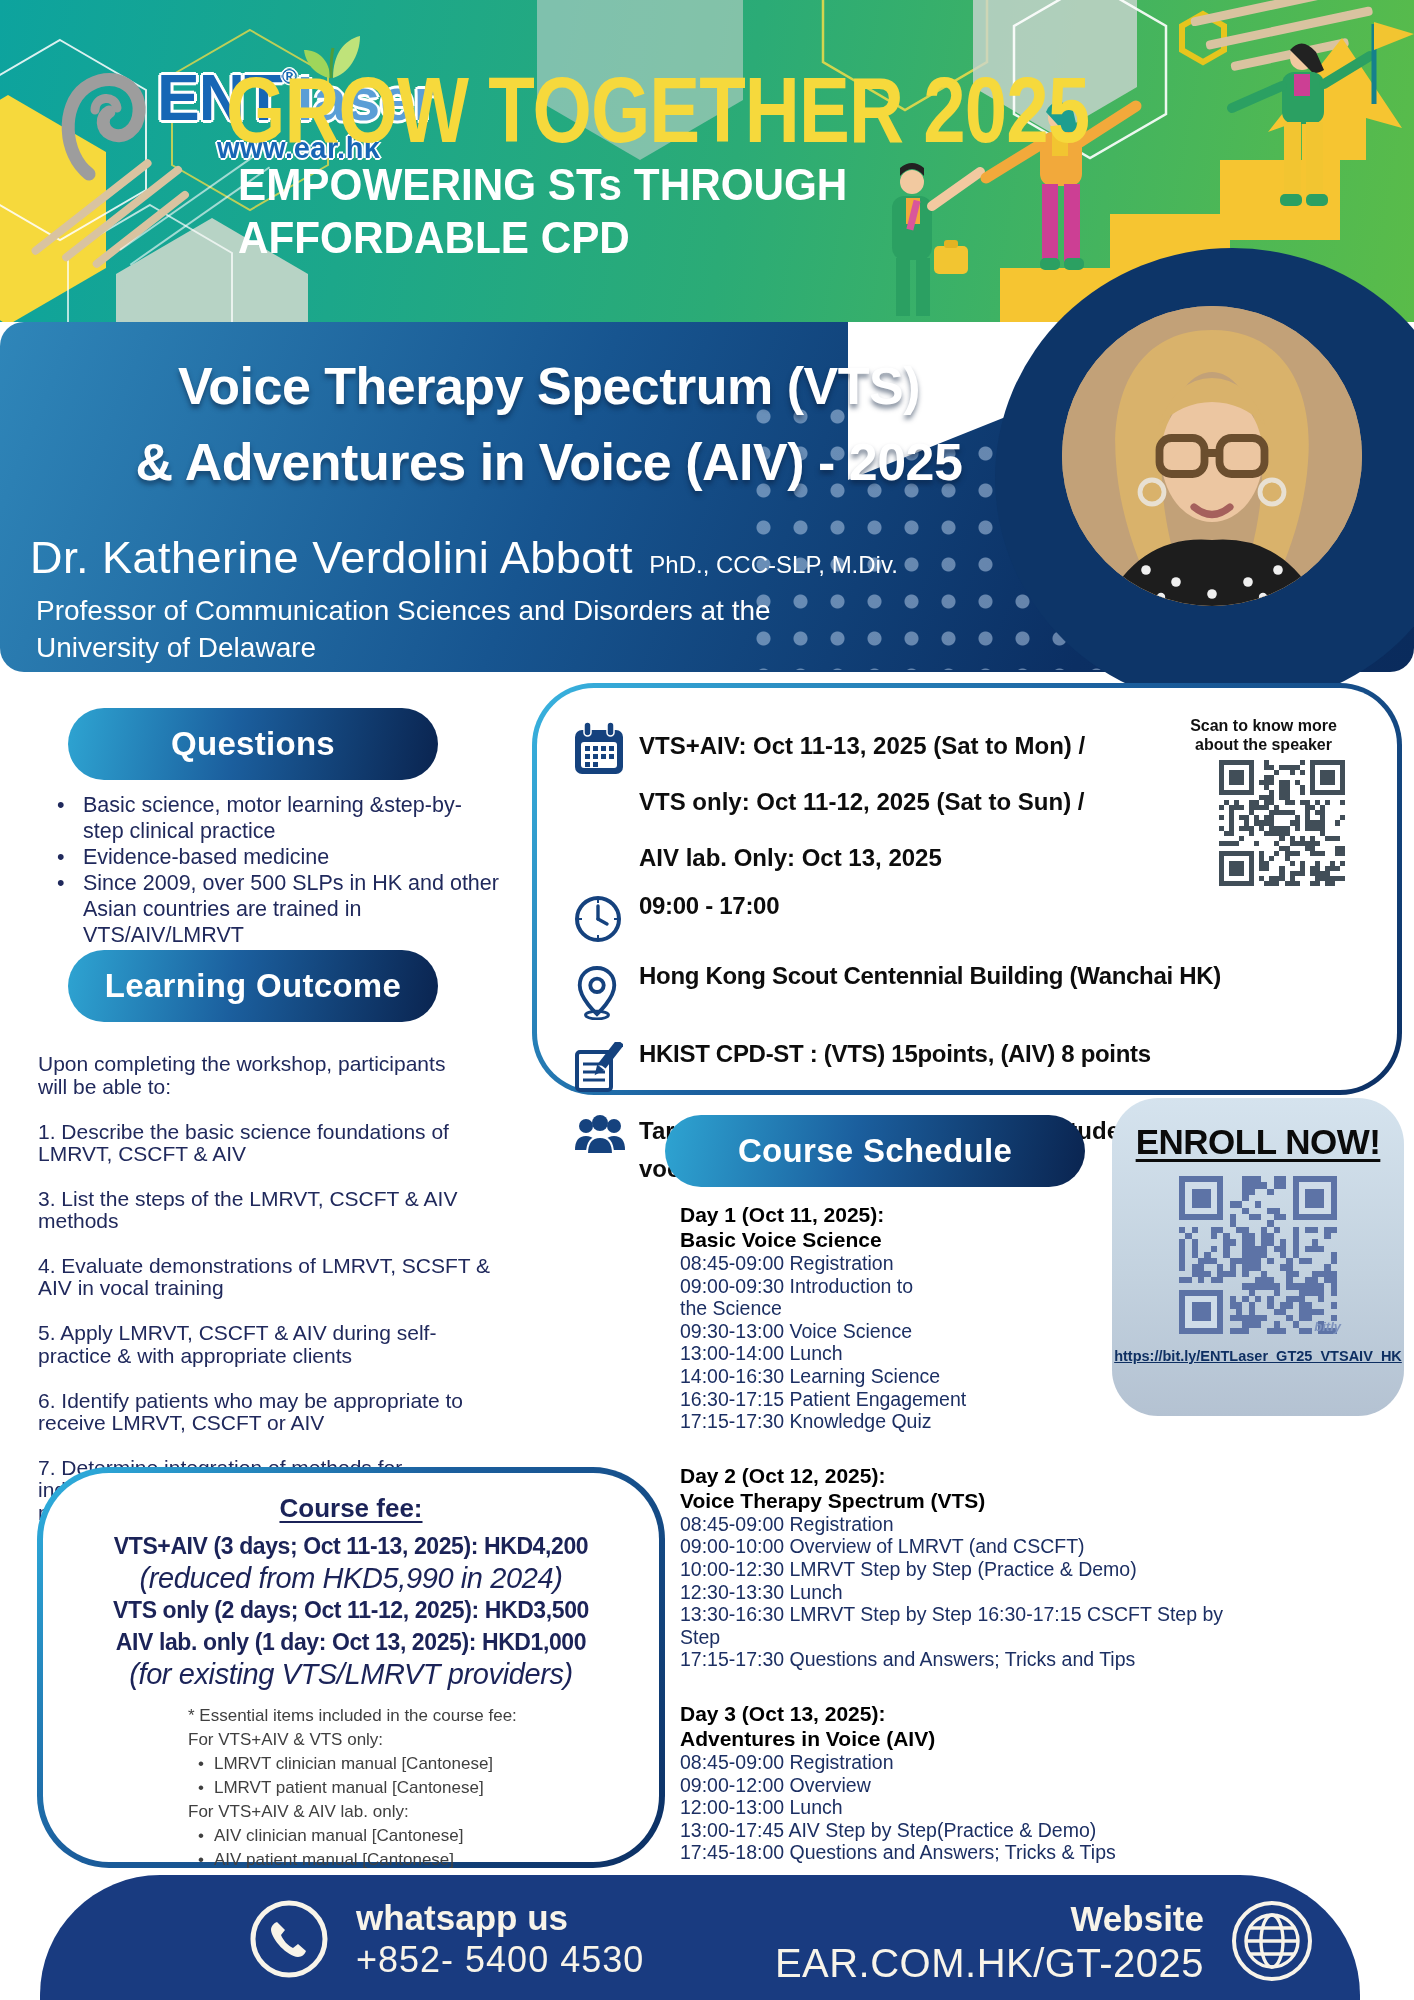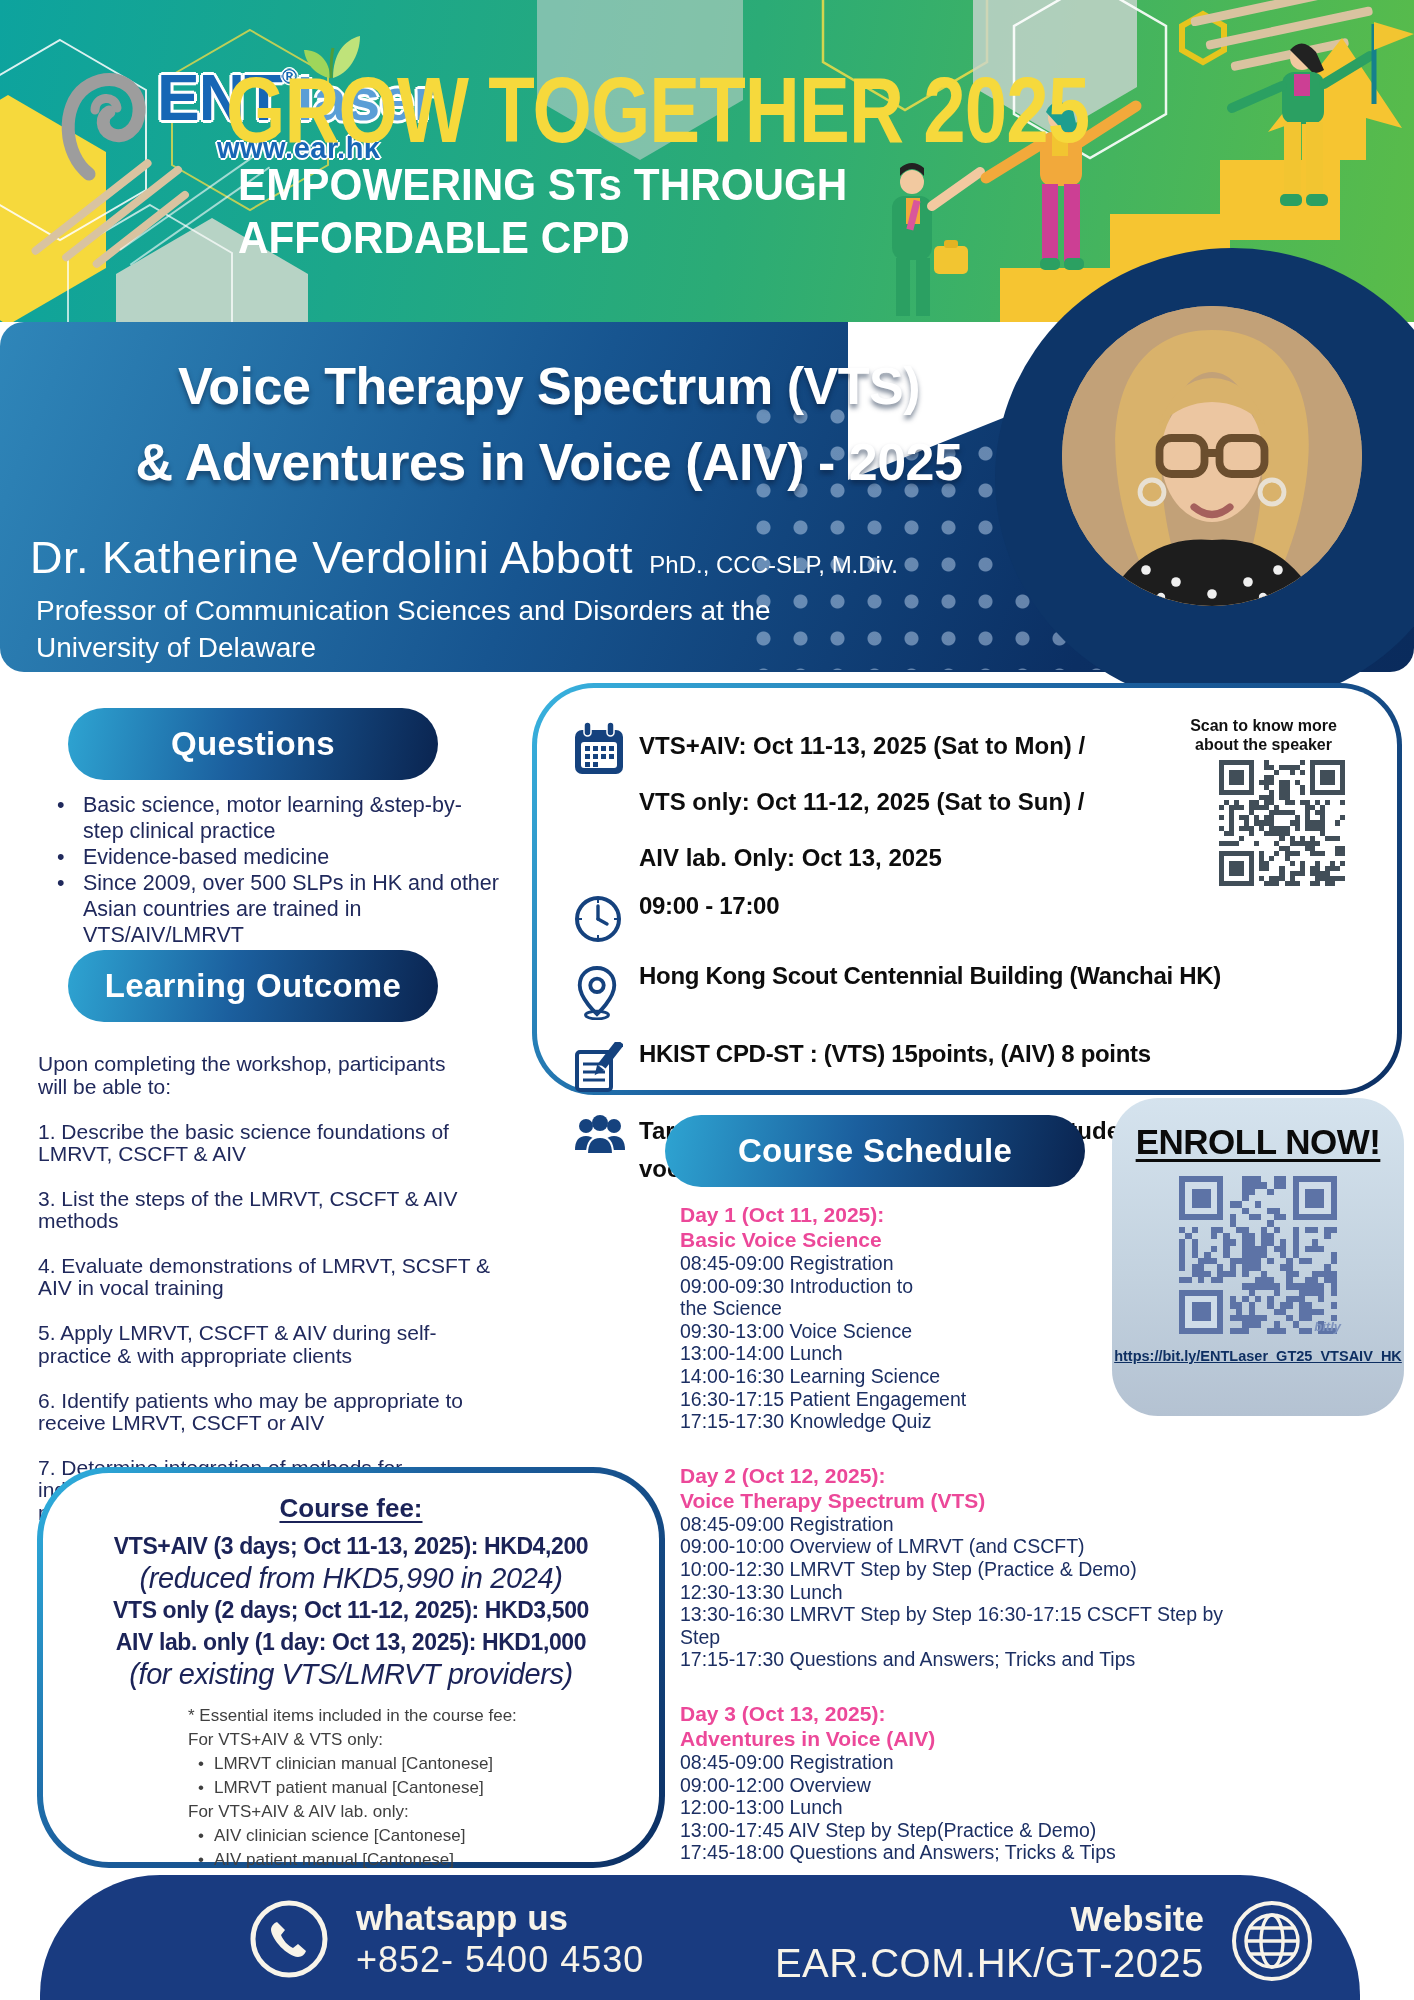--- a/index.html
+++ b/index.html
@@ -82,21 +82,21 @@
   .enroll-head{margin-top:24px;font-size:35px;font-weight:800;color:#0b0b0b;letter-spacing:-.5px;
     text-decoration:underline;text-decoration-thickness:3px;text-underline-offset:5px;}
   .qr2{position:relative;width:158px;height:158px;margin:14px auto 0;}
   .qr-brand{position:absolute;right:-4px;bottom:0;font-size:13px;font-style:italic;color:#7d92bd;font-weight:700;}
   .enroll-link{margin-top:14px;font-size:14.5px;font-weight:700;color:#0e2f62;
     text-decoration:underline;cursor:pointer;}
 
   
   .sched{position:absolute;left:680px;top:1202px;width:724px;color:#1c2f63;}
   .day{margin-bottom:30px;}
-  .day .dt{font-size:21px;font-weight:800;color:#ec4899;line-height:25px;}
+  .day .dt{font-size:21px;font-weight:800;color:#000000;line-height:25px;}
   .day .ln{font-size:19.5px;line-height:22.6px;white-space:pre-line;}
   .day1-lines{width:440px;}
 
   
   .fee-box{position:absolute;left:37px;top:1467px;width:628px;height:401px;border-radius:72px;
     background:linear-gradient(135deg,#2fb2e0 0%,#1b5f9e 40%,#0c2f63 100%);}
   .fee-inner{position:absolute;left:6px;top:6px;right:6px;bottom:6px;background:#fff;border-radius:66px;
     padding:20px 30px 8px 30px;box-sizing:border-box;text-align:center;color:#1b2358;}
   .fee-head{font-size:26px;font-weight:800;text-decoration:underline;text-underline-offset:4px;margin-bottom:6px;}
   .fee-line{font-size:23px;line-height:32px;letter-spacing:-.4px;}
@@ -893,21 +893,21 @@
       <div class="fee-line i">(reduced from HKD5,990 in 2024)</div>
       <div class="fee-line b">VTS only (2 days; Oct 11-12, 2025): HKD3,500</div>
       <div class="fee-line b">AIV lab. only (1 day: Oct 13, 2025): HKD1,000</div>
       <div class="fee-line i">(for existing VTS/LMRVT providers)</div>
       <div class="fee-notes">
         <div>* Essential items included in the course fee:</div>
         <div>For VTS+AIV &amp; VTS only:</div>
         <div class="fn-item">LMRVT clinician manual [Cantonese]</div>
         <div class="fn-item">LMRVT patient manual [Cantonese]</div>
         <div>For VTS+AIV &amp; AIV lab. only:</div>
-        <div class="fn-item">AIV clinician science [Cantonese]</div>
+        <div class="fn-item">AIV clinician manual [Cantonese]</div>
         <div class="fn-item">AIV patient manual [Cantonese]</div>
         <div class="fn-item">AIV training kit set</div>
       </div>
     </div>
   </div>
 
   <div class="footer">
     <div class="f-left">
       <svg width="82" height="82" viewBox="0 0 82 82">
         <circle cx="41" cy="41" r="36" fill="none" stroke="#f8f4e9" stroke-width="5"></circle>

